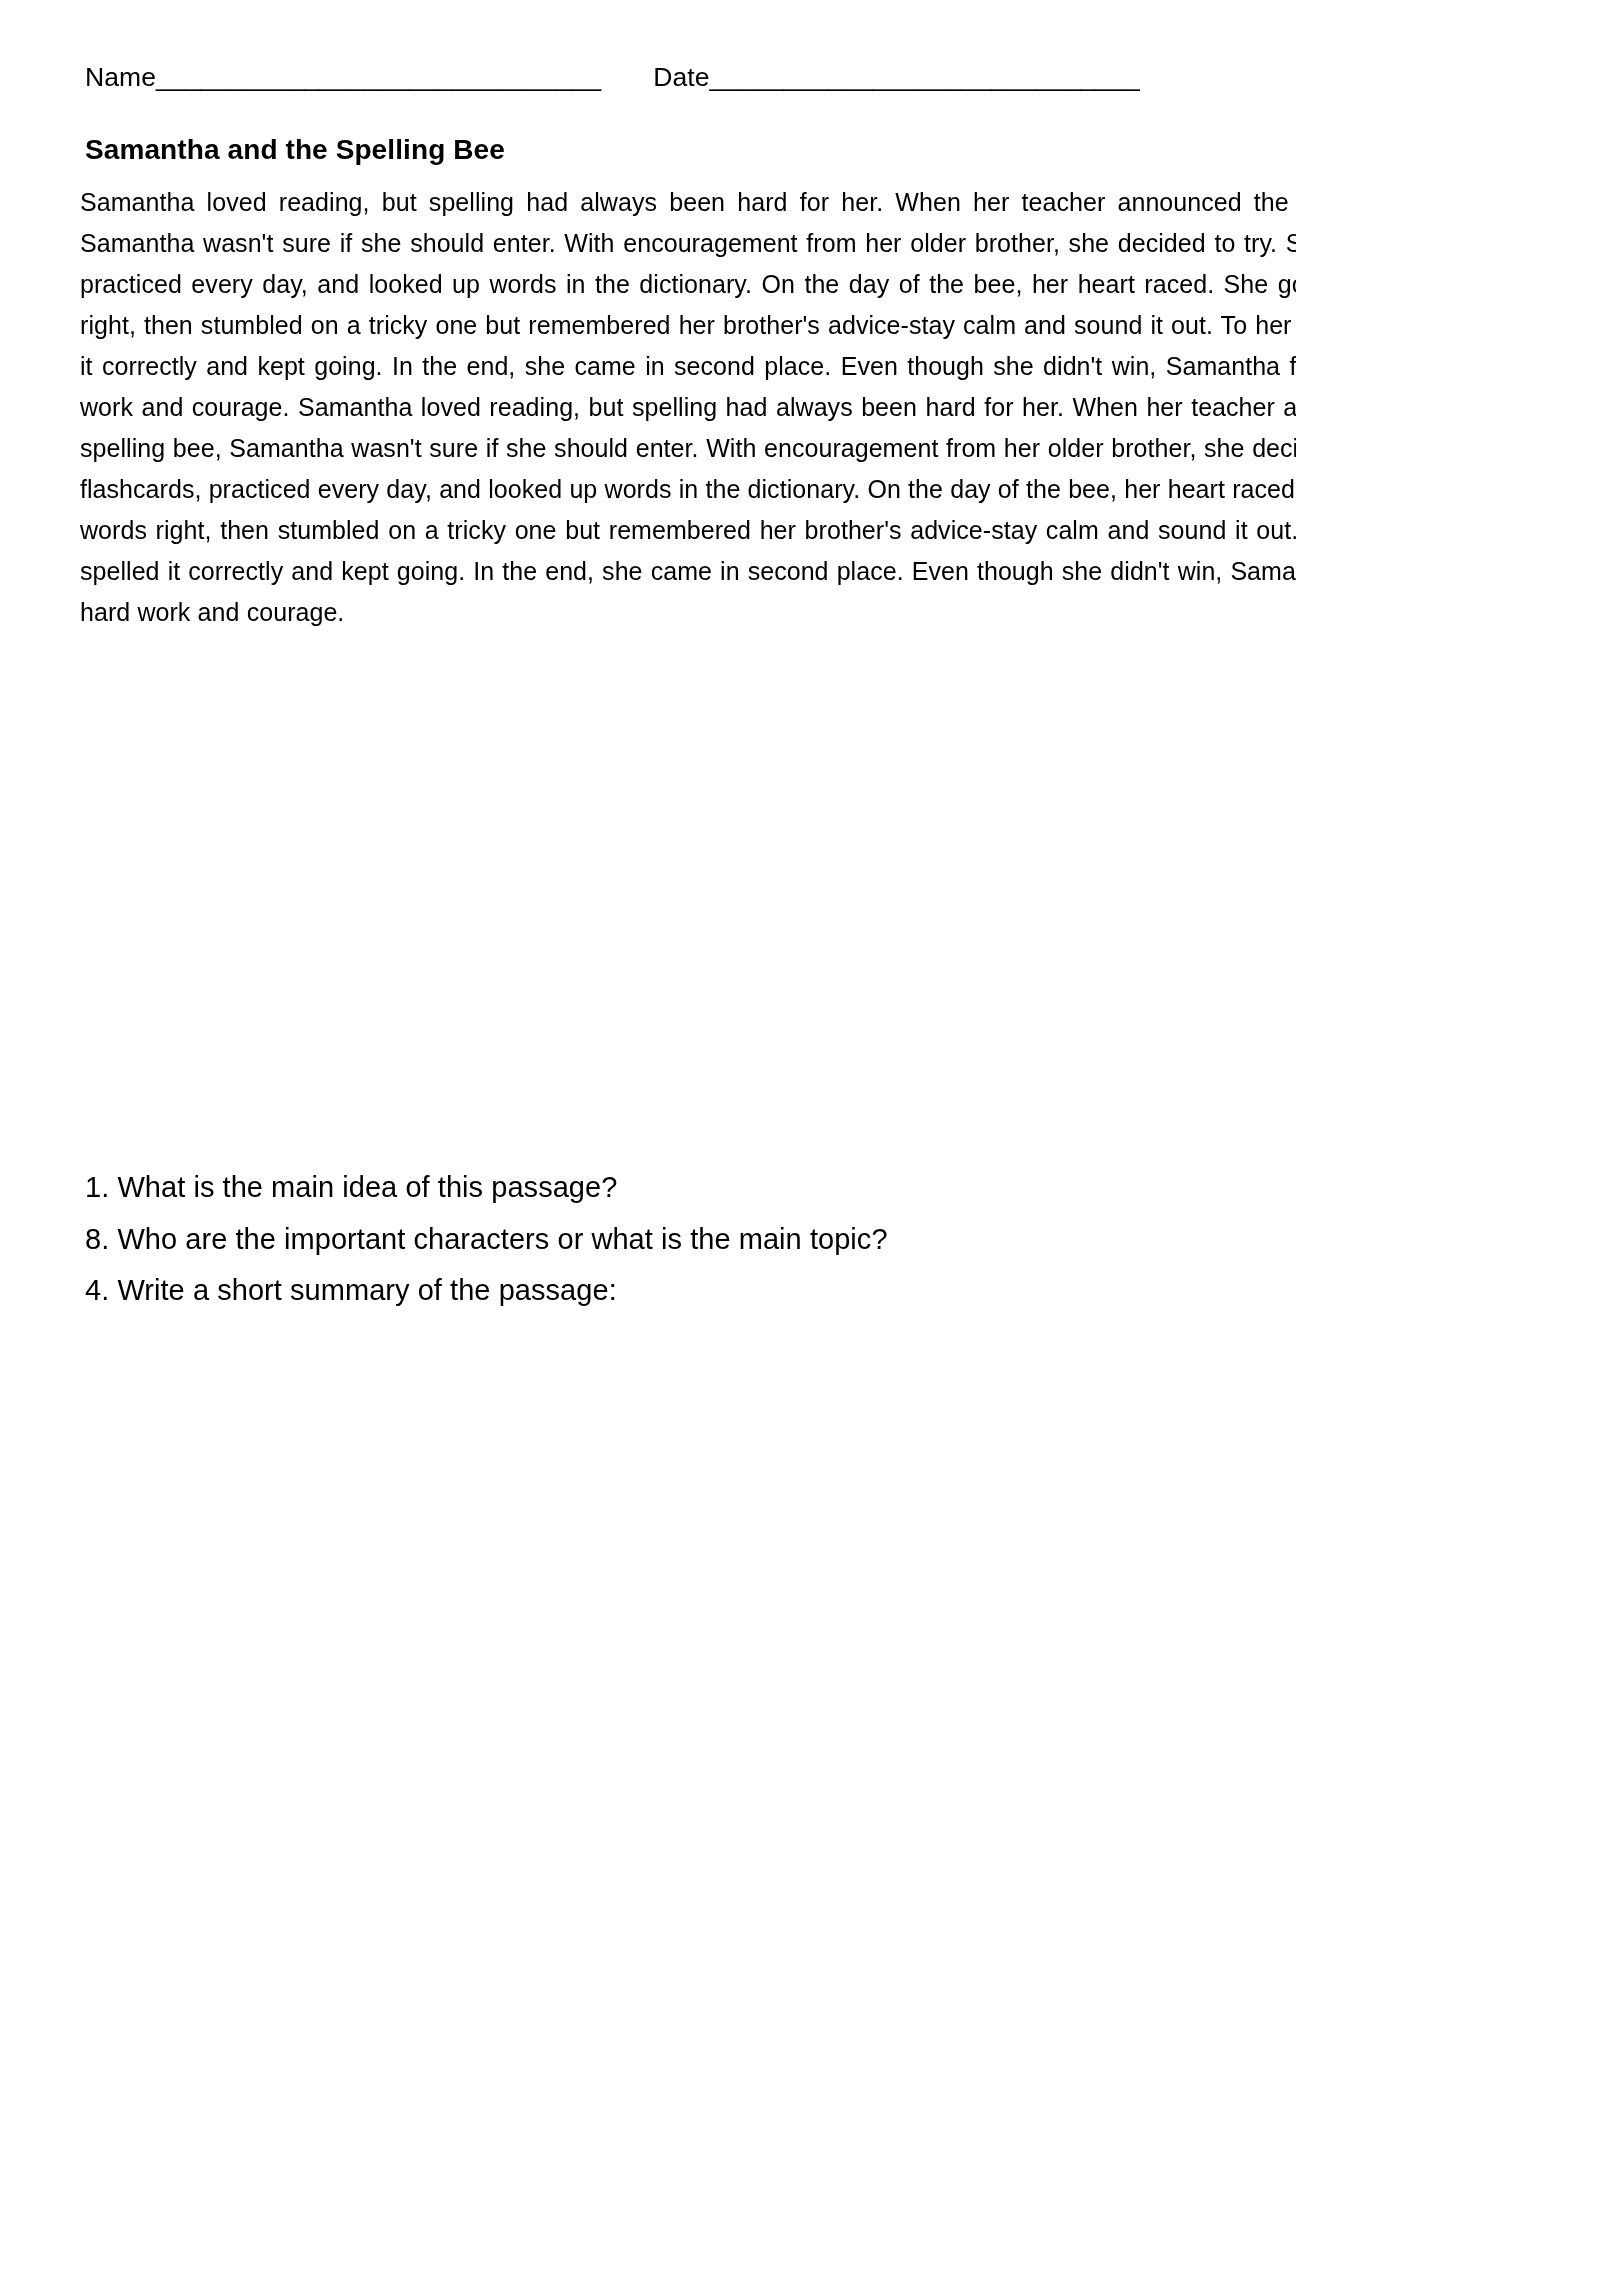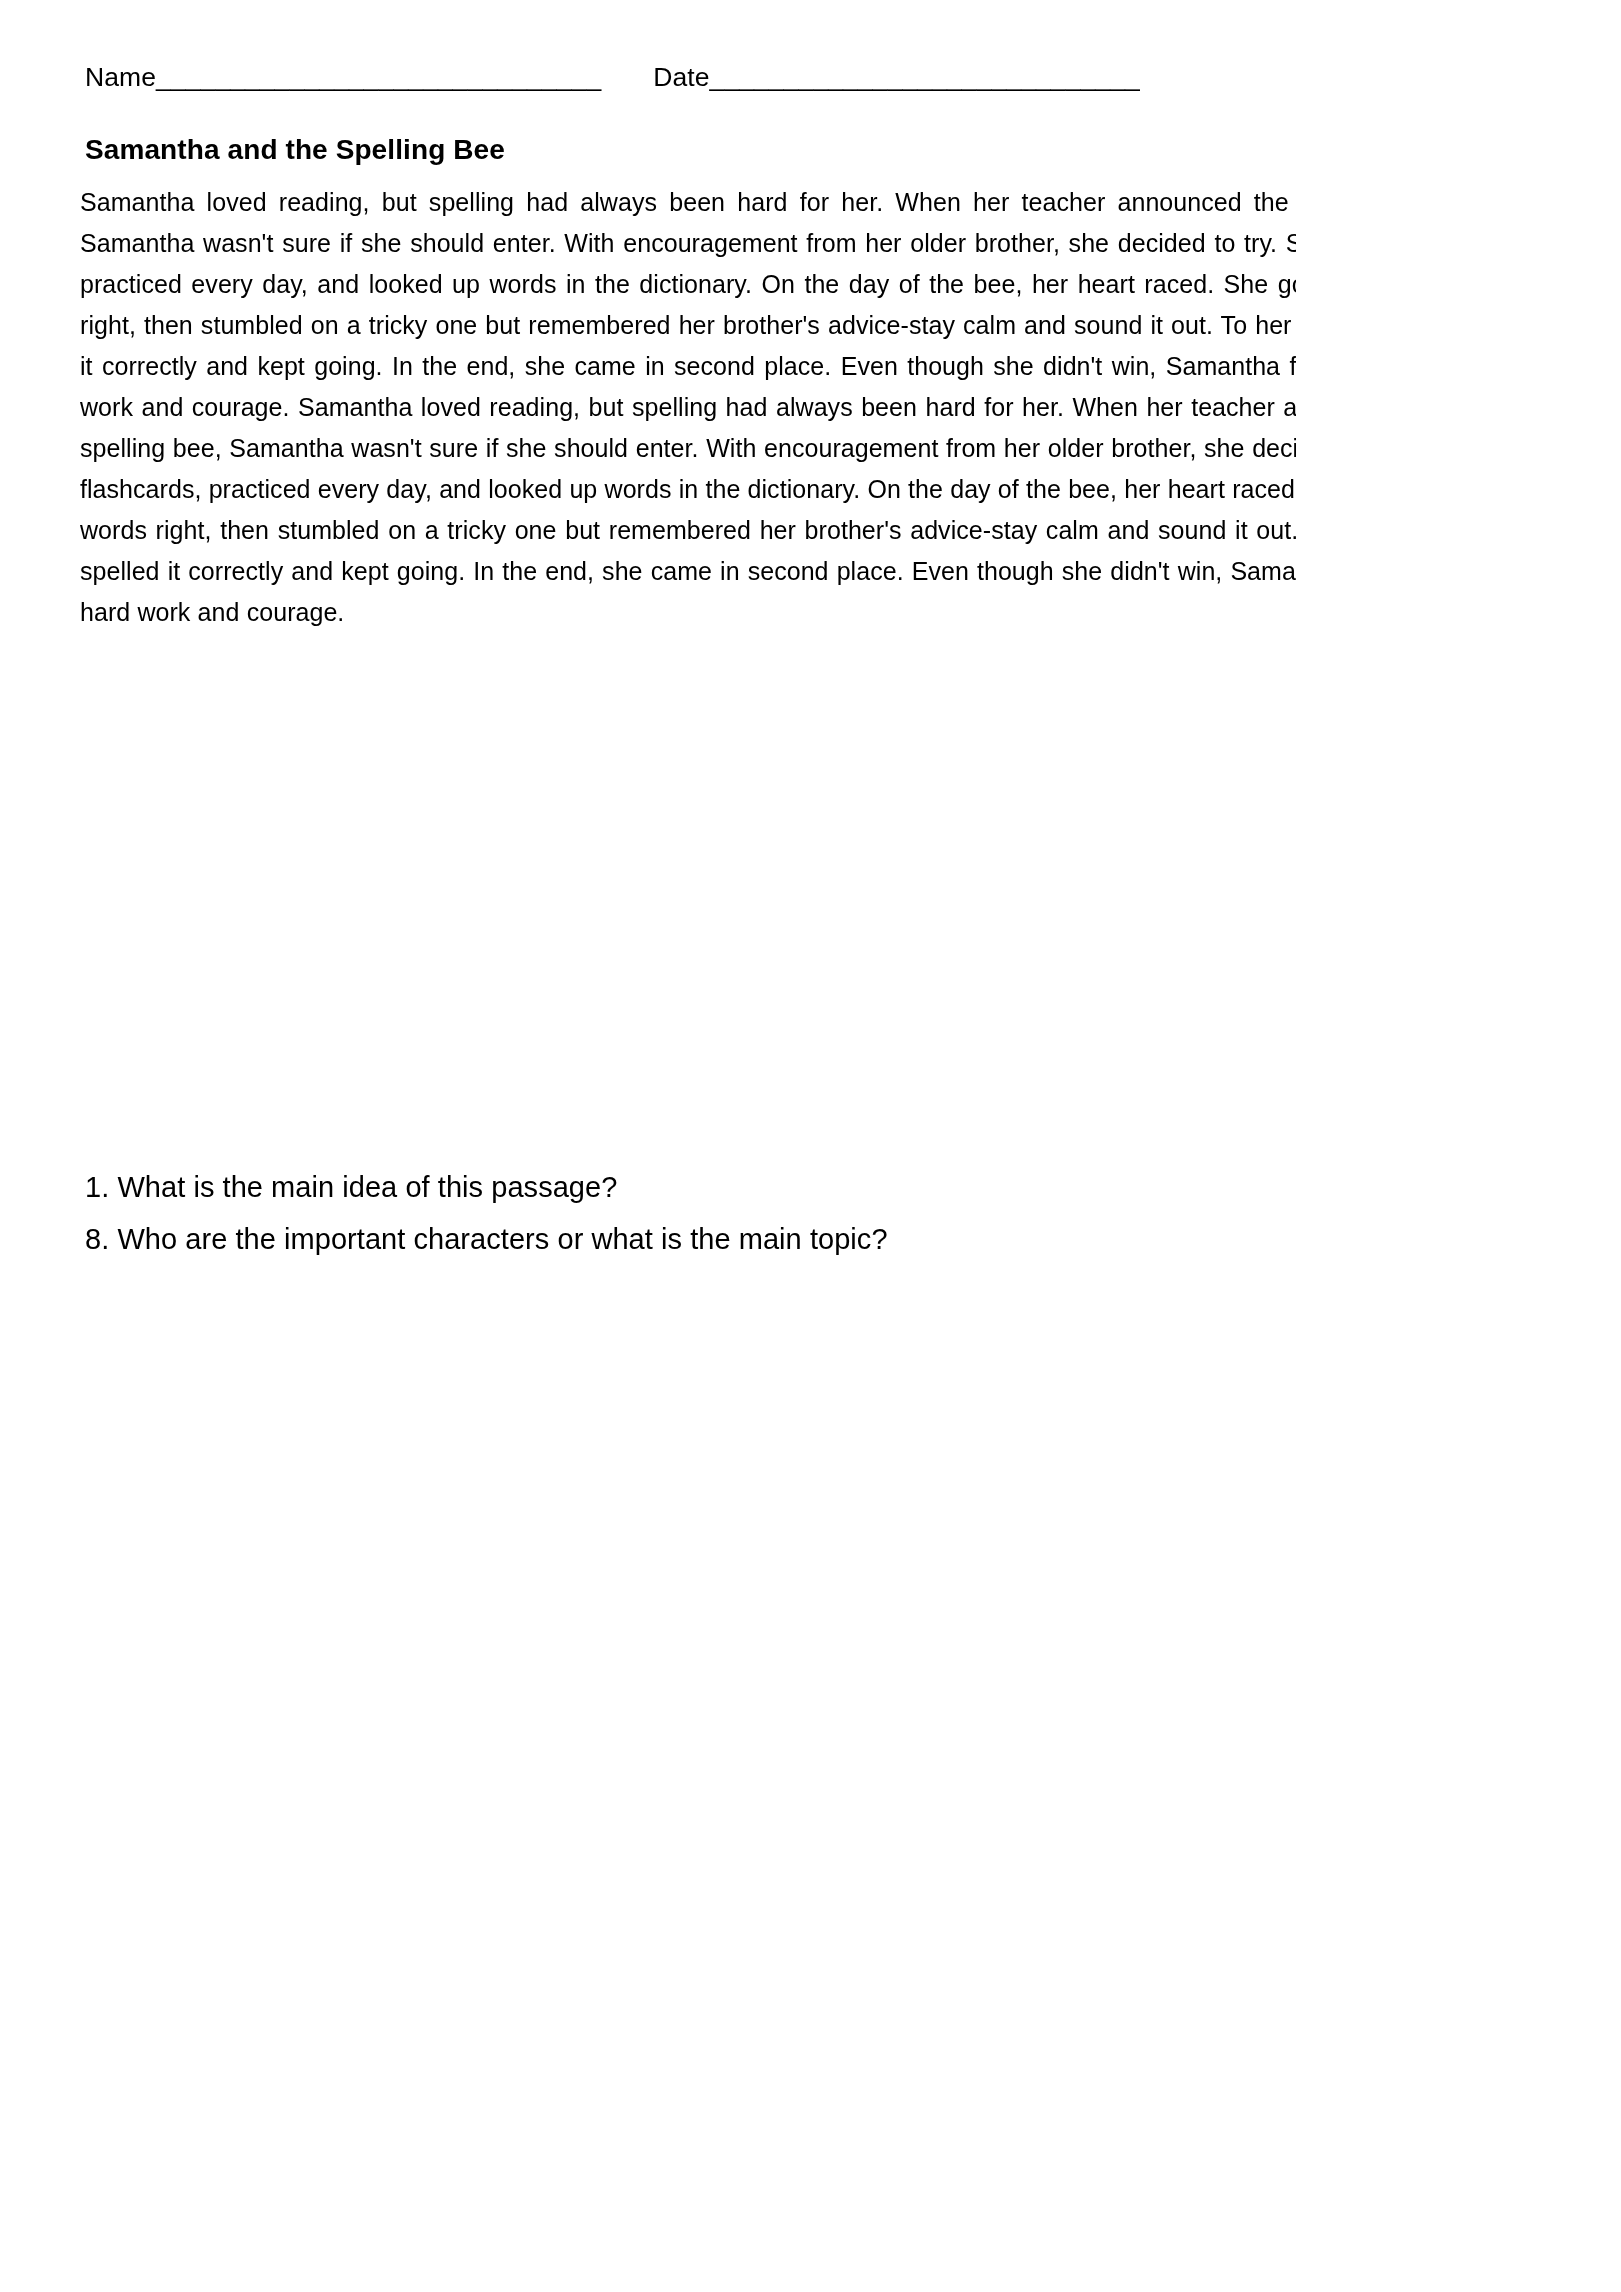--- a/index.html
+++ b/index.html
@@ -113,18 +113,19 @@
     <span class="header-field"><span class="field-label">Date</span><span class="field-rule">_____________________________</span></span>
   </div>
 
   <h1 class="doc-title">Samantha and the Spelling Bee</h1>
 
   <div class="passage">Samantha loved reading, but spelling had always been hard for her. When her teacher announced the school spelling bee, Samantha wasn't sure if she should enter. With encouragement from her older brother, she decided to try. She made flashcards, practiced every day, and looked up words in the dictionary. On the day of the bee, her heart raced. She got the first few words right, then stumbled on a tricky one but remembered her brother's advice-stay calm and sound it out. To her surprise, she spelled it correctly and kept going. In the end, she came in second place. Even though she didn't win, Samantha felt proud of her hard work and courage. Samantha loved reading, but spelling had always been hard for her. When her teacher announced the school spelling bee, Samantha wasn't sure if she should enter. With encouragement from her older brother, she decided to try. She made flashcards, practiced every day, and looked up words in the dictionary. On the day of the bee, her heart raced. She got the first few words right, then stumbled on a tricky one but remembered her brother's advice-stay calm and sound it out. To her surprise, she spelled it correctly and kept going. In the end, she came in second place. Even though she didn't win, Samantha felt proud of her hard work and courage.</div>
 
   <div class="questions">
     <div class="question-item">1. What is the main idea of this passage?</div>
     <div class="question-item">8. Who are the important characters or what is the main topic?</div>
+    <div class="question-item">4. Write a short summary of the passage:</div>
   </div>
 
   <div class="answer-space"></div>
 
 </div>
 
 
 </body></html>

